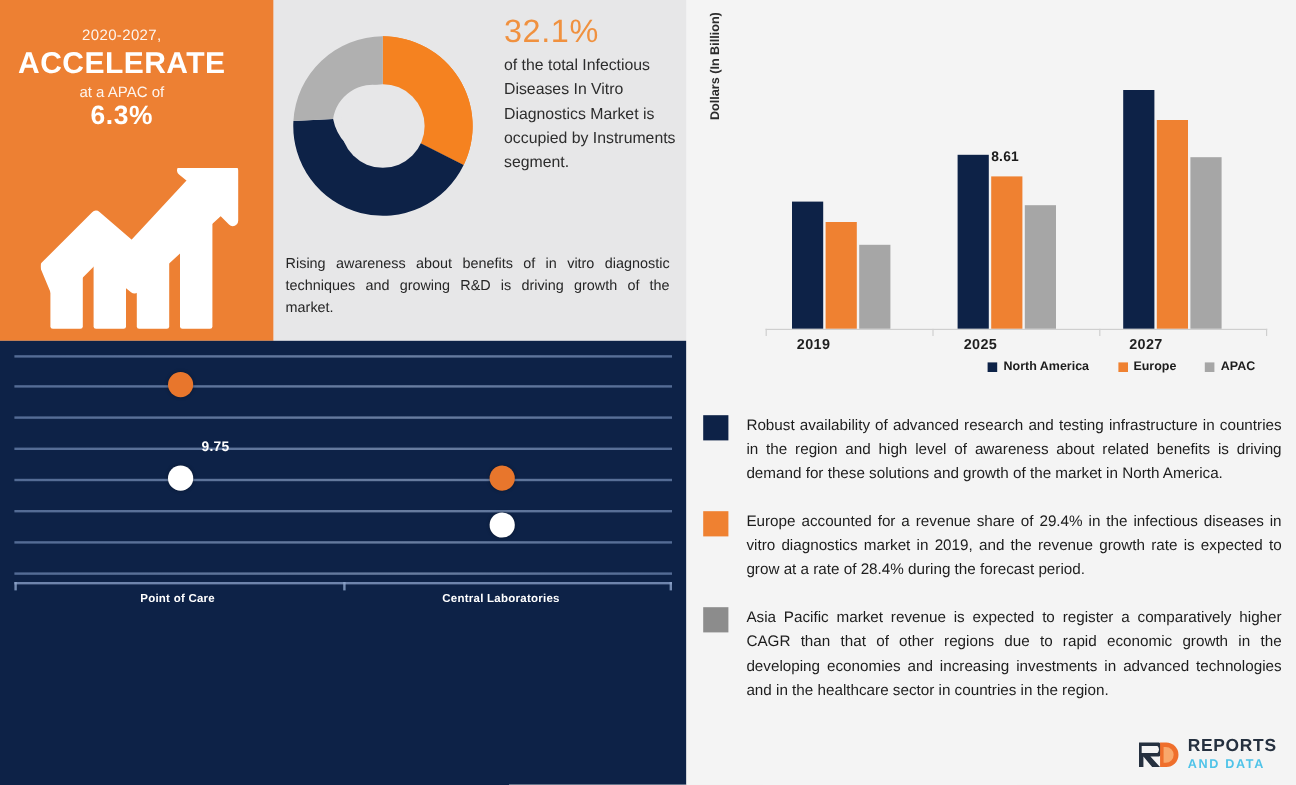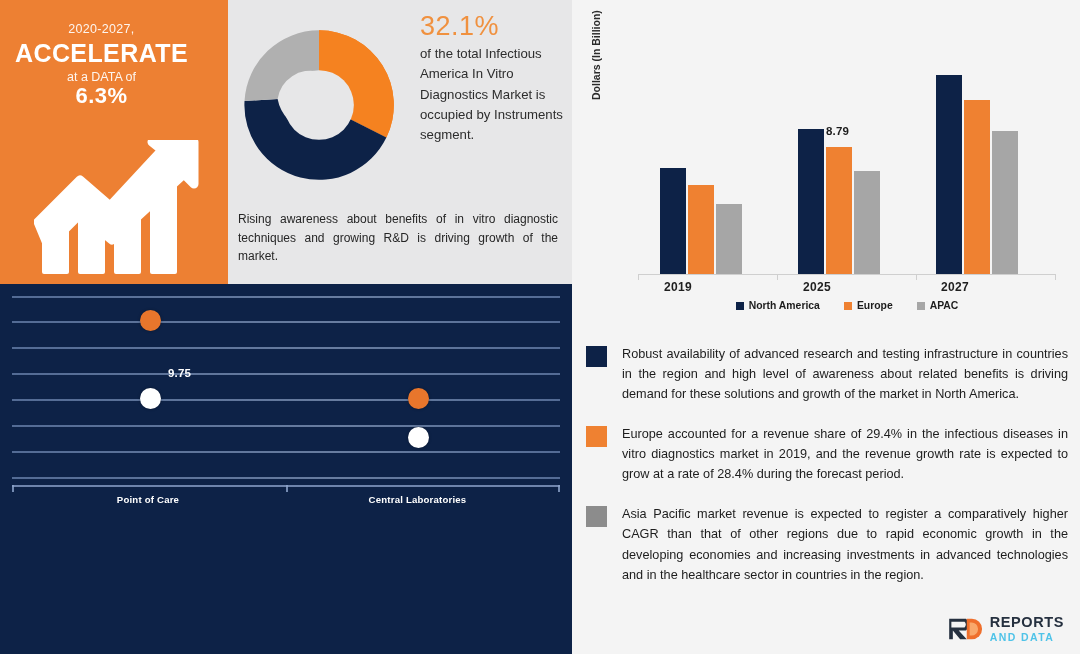--- a/index.html
+++ b/index.html
@@ -84,22 +84,22 @@
   .bar { position:absolute; bottom:0; }
   .bar-label {
     position:absolute; font-size:11.5px; font-weight:bold; color:#1c1c1c; letter-spacing:.2px;
   }
   .x-label {
     position:absolute; top:220px; font-size:12px; font-weight:bold; color:#1f1f1f;
     text-align:center; letter-spacing:.3px;
   }
   .x-tick { position:absolute; top:214px; width:1.3px; height:6px; background:#cfcfcf; }
   .bar-legend {
-    position:absolute; left:42px; top:240px; width:418px;
-    display:flex; justify-content:center; gap:24px; align-items:center;
+    position:absolute; left:32px; top:240px; width:418px;
+    display:flex; justify-content:flex-end; gap:24px; align-items:center;
   }
   .bl-item { display:flex; align-items:center; gap:5px; font-size:10.4px; font-weight:bold; color:#1c1c1c; }
   .bl-sw { width:8px; height:8px; }
 
   
   .bullets { position:absolute; left:586px; top:344px; width:482px; }
   .bullet-row { display:flex; gap:15px; margin-bottom:20px; }
   .bsw { width:21px; height:21px; flex:0 0 21px; margin-top:2px; }
   .btext { font-size:12.7px; color:#1d1d1d; line-height:1.58; text-align:justify; flex:1; }
 
@@ -112,21 +112,21 @@
 </style>
 </head>
 <body>
 
 <div class="page">
 
   <div class="accel-panel">
     <div class="accel-text">
       <div class="accel-years">2020-2027,</div>
       <div class="accel-big">ACCELERATE</div>
-      <div class="accel-sub2">at a DATA of</div>
+      <div class="accel-sub2">at a APAC of</div>
       <div class="accel-cagr">6.3%</div>
     </div>
     <svg class="accel-art" viewBox="0 0 170 135">
       <g fill="#ffffff">
         <rect x="8" y="88" width="27" height="46" rx="2"></rect>
         <rect x="44" y="62" width="27" height="72" rx="2"></rect>
         <rect x="80" y="72" width="27" height="62" rx="2"></rect>
         <rect x="116" y="40" width="27" height="94" rx="2"></rect>
         <path d="M4 82 L46 40 L76 66 L128 10 L118 2 L160 2 L160 44 L150 34 L78 100 L46 74 L14 106 Z" stroke="#ffffff" stroke-width="9" stroke-linejoin="round" fill="#ffffff"></path>
       </g>
@@ -142,21 +142,21 @@
 
         <path d="M90.59 69.63 A45 45 0 0 1 5.13 47.54 L25.06 46.46 A25 25 0 0 0 68.28 58.32 Z" fill="#0d2247"></path>
 
         <path d="M5.13 47.54 A45 45 0 0 1 50 5 L50 30 A20 20 0 0 0 25.06 46.46 Z" fill="#b0b0b0"></path>
         <circle cx="50" cy="50" r="21" fill="#e7e7e8"></circle>
       </svg>
     </div>
 
     <div class="donut-text">
       <div class="donut-pct">32.1%</div>
-      <div class="donut-desc">of the total Infectious America In Vitro Diagnostics Market is occupied by Instruments segment.</div>
+      <div class="donut-desc">of the total Infectious Diseases In Vitro Diagnostics Market is occupied by Instruments segment.</div>
     </div>
 
     <div class="donut-note">Rising awareness about benefits of in vitro diagnostic techniques and growing R&amp;D is driving growth of the market.</div>
   </div>
 
   <div class="dark-panel">
 
     <div class="lolli">
       <div class="lolli-line" style="top:6px"></div>
       <div class="lolli-line" style="top:31px"></div>
@@ -200,21 +200,21 @@
         <div class="bar" style="left:78px;  width:26px; height:70px;  background:#a6a6a6;"></div>
 
         <div class="bar" style="left:160px; width:26px; height:145px; background:#0d2247;"></div>
         <div class="bar" style="left:188px; width:26px; height:127px; background:#ef8131;"></div>
         <div class="bar" style="left:216px; width:26px; height:103px; background:#a6a6a6;"></div>
 
         <div class="bar" style="left:298px; width:26px; height:199px; background:#0d2247;"></div>
         <div class="bar" style="left:326px; width:26px; height:174px; background:#ef8131;"></div>
         <div class="bar" style="left:354px; width:26px; height:143px; background:#a6a6a6;"></div>
 
-        <div class="bar-label" style="left:188px; top:65px;">8.79</div>
+        <div class="bar-label" style="left:188px; top:65px;">8.61</div>
       </div>
 
       <div class="baseline"></div>
       <div class="x-tick" style="left:42px;"></div>
       <div class="x-tick" style="left:181px;"></div>
       <div class="x-tick" style="left:320px;"></div>
       <div class="x-tick" style="left:459px;"></div>
 
       <div class="x-label" style="left:42px;  width:80px;">2019</div>
       <div class="x-label" style="left:181px; width:80px;">2025</div>

